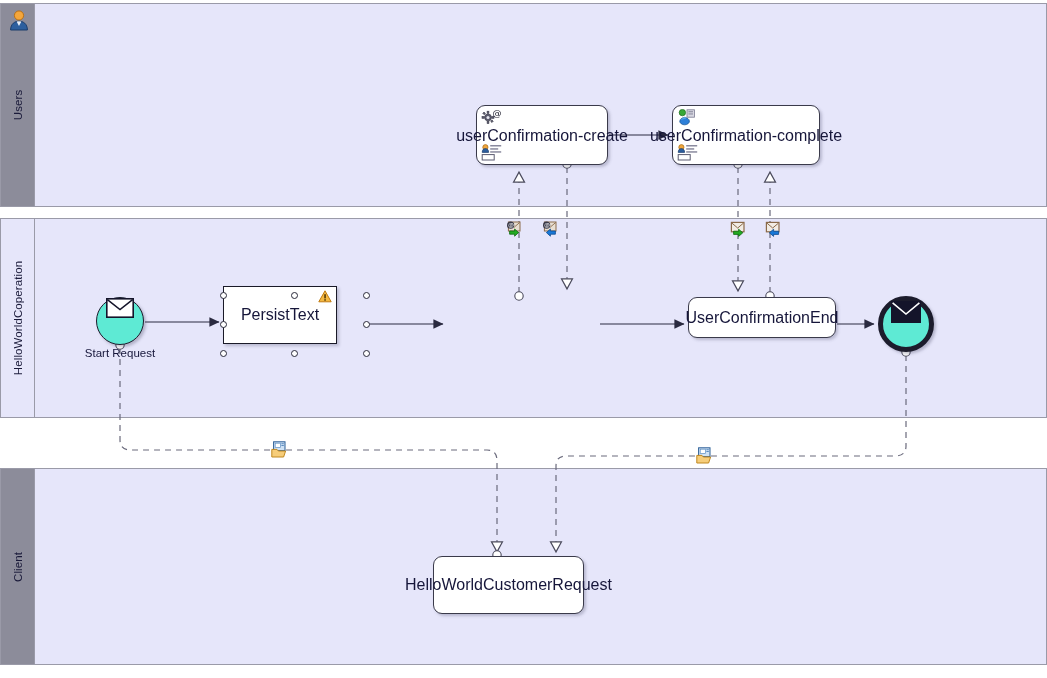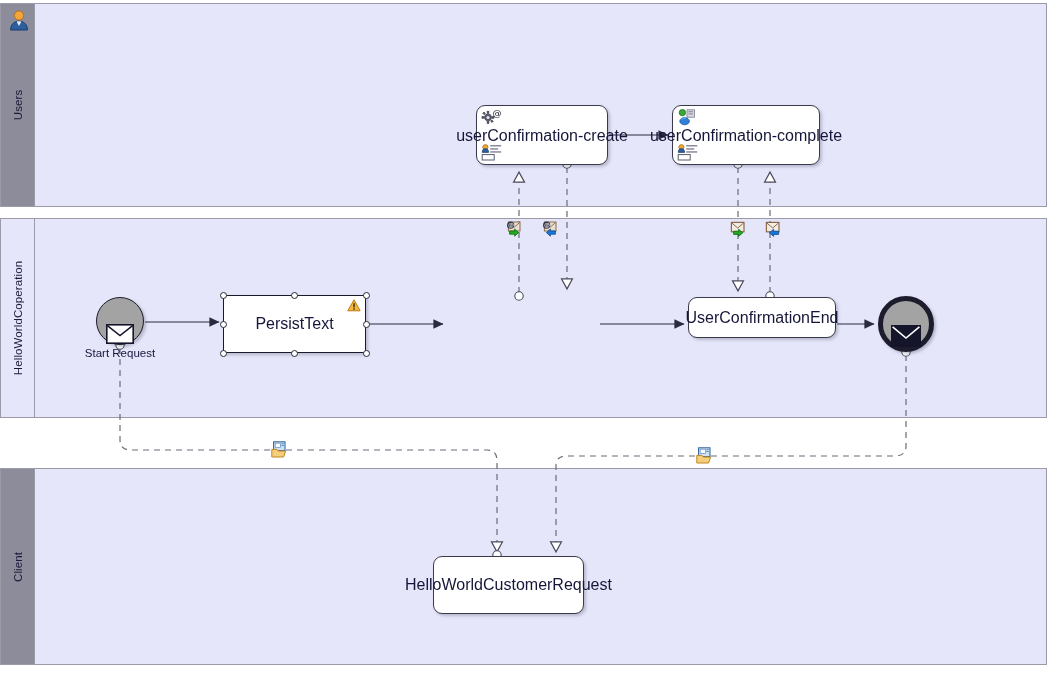--- a/index.html
+++ b/index.html
@@ -102,23 +102,23 @@
     background: #ffffff;
     border: 1px solid #2a2a3a;
     border-radius: 50%;
     box-sizing: border-box;
   }
   
   .event {
     position: absolute;
     box-sizing: border-box;
     border-radius: 50%;
-    background: #a3a3a3;
+    background: #5eead4;
     display: flex;
-    align-items: flex-end;
+    align-items: flex-start;
     justify-content: center;
   }
   .event.start {
     border: 1.6px solid #1c1c2c;
     box-shadow: 2px 2px 3px rgba(80,80,110,0.35);
   }
   .event.end {
     border: 5px solid #1c1c2c;
     box-shadow: 2px 2px 3px rgba(80,80,110,0.35);
   }
@@ -290,21 +290,21 @@
         <circle cx="4.4" cy="3.2" r="2.6" fill="#f0a63c" stroke="#a86a14" stroke-width="0.7"></circle>
         <path d="M1.2,8.4 C1.2,5.4 3,4.6 4.4,4.6 C5.8,4.6 7.6,5.4 7.6,8.4 Z" fill="#2d5f9e" stroke="#1b3c6b" stroke-width="0.7"></path>
         <rect x="9.2" y="1.0" width="11" height="1.5" fill="#8a8a9e"></rect>
         <rect x="9.2" y="4.2" width="8" height="1.5" fill="#8a8a9e"></rect>
         <rect x="9.2" y="7.2" width="11" height="1.5" fill="#8a8a9e"></rect>
         <rect x="1.2" y="10.6" width="12" height="5.4" fill="#ffffff" stroke="#5a5a70" stroke-width="1"></rect>
       </svg>
     </span>
   </div>
 
-  <div class="task selected" style="left:223px; top:295px; width:143px; height:58px;">
+  <div class="task selected" style="left:223px; top:286px; width:114px; height:58px;">
     <span class="task-label">PersistText</span>
     <span class="icon" style="right:4px; top:3px;">
       <svg width="14" height="13" viewBox="0 0 14 13">
         <path d="M7,0.8 L13.2,11.8 L0.8,11.8 Z" fill="#f4b942" stroke="#c07a10" stroke-width="1"></path>
         <rect x="6.3" y="4.2" width="1.5" height="4.2" fill="#4a3000"></rect>
         <rect x="6.3" y="9.2" width="1.5" height="1.5" fill="#4a3000"></rect>
       </svg>
     </span>
   </div>
 

